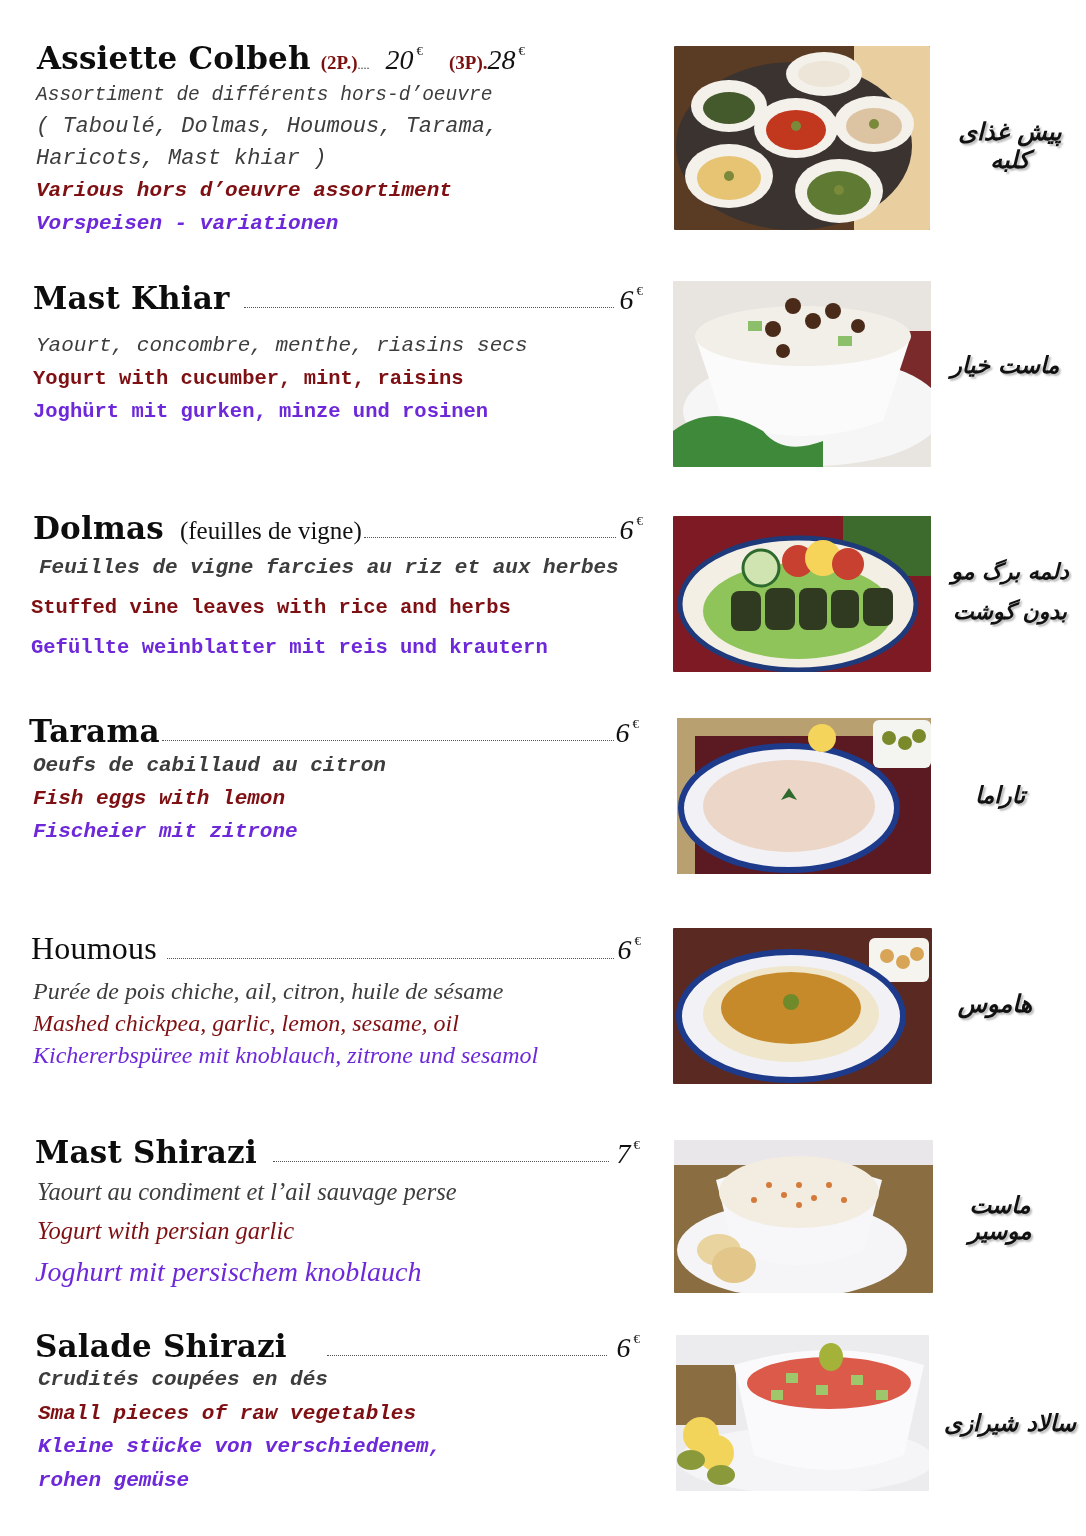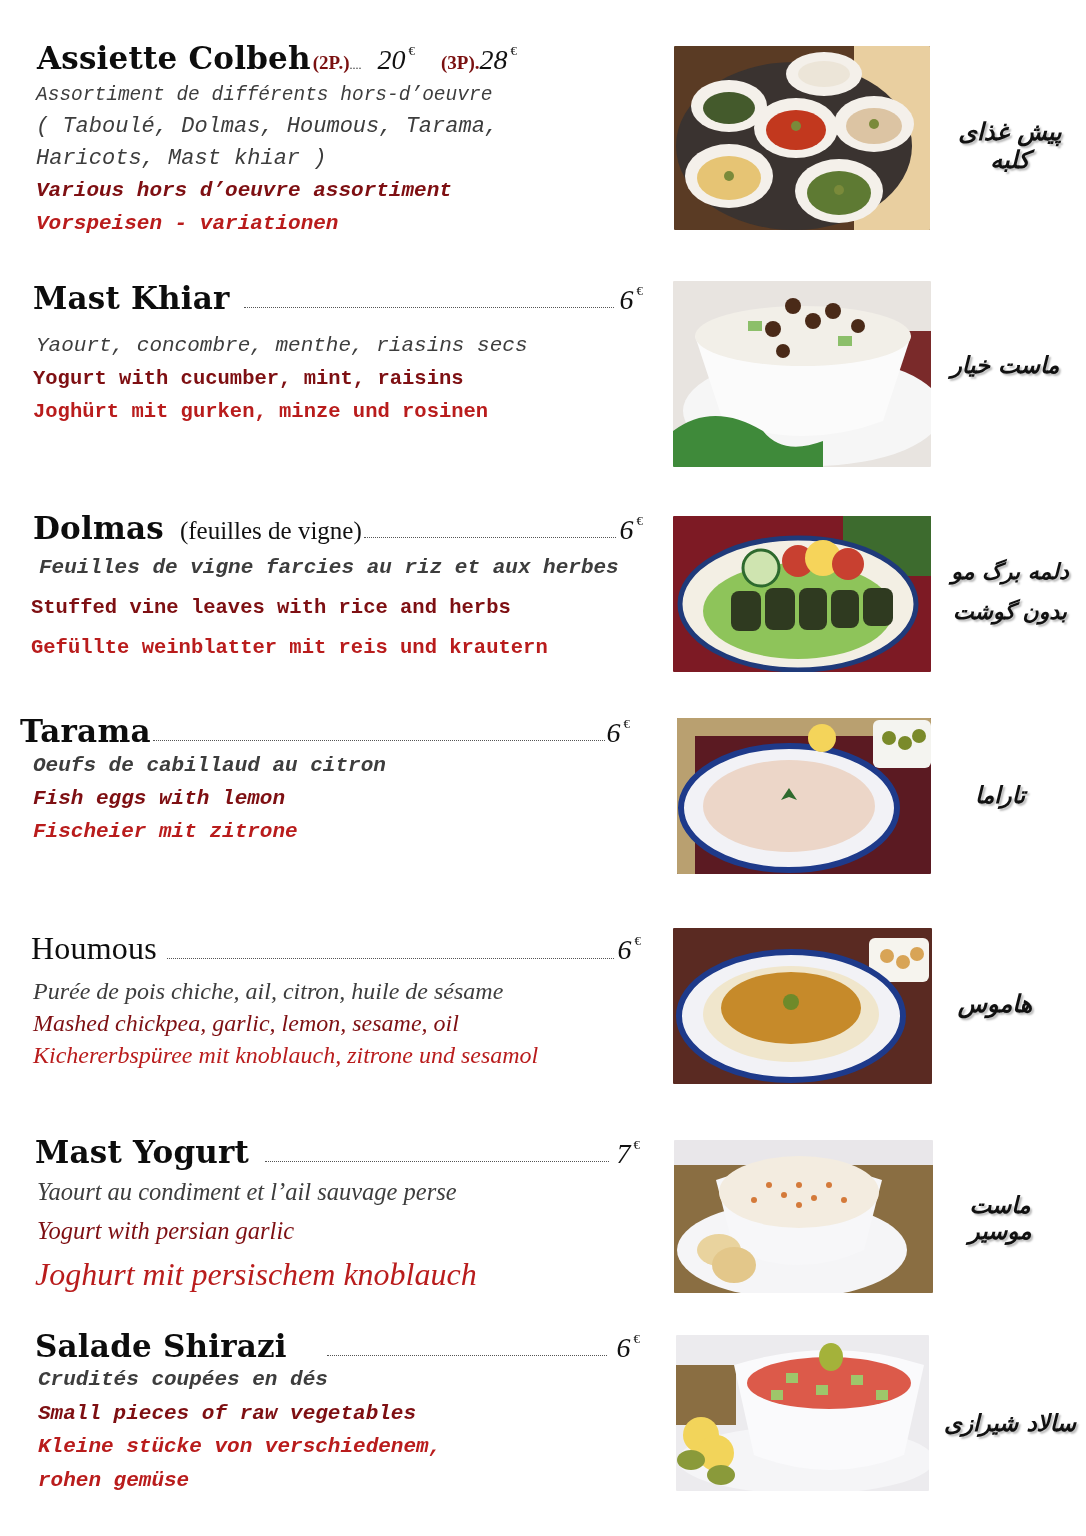--- a/index.html
+++ b/index.html
@@ -10,35 +10,35 @@
   .name { color:#0d0d0d; font-family:"DejaVu Serif",serif; font-weight:bold; letter-spacing:0.2px; }
   .name.light { font-family:"Liberation Serif",serif; font-weight:normal; }
   .sub { font-family:"Liberation Serif",serif; font-weight:normal; color:#111; font-size:25px; }
   .portion { color:#7a1010; font-family:"Liberation Serif",serif; font-weight:bold; font-size:19px; }
   .dots { border-bottom:1.5px dotted #555; height:0; align-self:flex-end; margin-bottom:8px; }
   .price { font-family:"Liberation Serif",serif; font-style:italic; font-size:28px; color:#111; }
   .price sup { font-size:13px; font-style:normal; vertical-align:14px; margin-left:3px; }
   .line { position:absolute; white-space:nowrap; font-family:Liberation Mono, monospace; }
   .fr { color:#3d3d3d; font-style:italic; }
   .en { color:#7e0f12; }
-  .de { color:#b91c1c; }
+  .de { color:#6d28d9; }
   .it { font-style:italic; }
   .bold { font-weight:bold; }
   .lib { font-family:"Liberation Serif",serif; }
   .photo { position:absolute; border-radius:1px; overflow:hidden; }
   .fa { position:absolute; font-family:"DejaVu Sans",sans-serif; font-weight:bold; color:#111;
         direction:rtl; text-align:center; text-shadow:2px 2px 2px #bbb; font-style:italic; }
 </style>
 </head>
 <body>
 
 <section class="item">
   <div class="title-row" style="left:37px; top:40px;">
     <span class="name" style="font-size:31px;">Assiette Colbeh</span>
-    <span class="portion" style="margin-left:2px;">(2P.)</span>
+    <span class="portion" style="margin-left:10px;">(2P.)</span>
     <span class="lib" style="font-size:12px;color:#333;">....</span>
     <span class="price" style="margin-left:16px;"><span>20</span><sup>€</sup></span>
     <span class="portion" style="margin-left:26px;">(3P).</span>
     <span class="price"><span>28</span><sup>€</sup></span>
   </div>
   <div class="line fr" style="left:36px; top:84px; font-size:19.5px;">Assortiment de différents hors-d’oeuvre</div>
   <div class="line fr" style="left:36px; top:114px; font-size:22px;">( Taboulé, Dolmas, Houmous, Tarama,</div>
   <div class="line fr" style="left:36px; top:146px; font-size:22px;">Haricots, Mast khiar )</div>
   <div class="line en it bold" style="left:36px; top:179px; font-size:21px;">Various hors d’oeuvre assortiment</div>
   <div class="line de it bold" style="left:36px; top:212px; font-size:21px;">Vorspeisen - variationen</div>
@@ -128,21 +128,21 @@
       <rect x="190" y="72" width="30" height="38" rx="8" fill="#2f3a20"></rect>
     </svg>
   </div>
   <div class="fa" style="left:940px; top:552px; width:140px; font-size:22px; line-height:40px;">
     <div>دلمه برگ مو</div>
     <div>بدون گوشت</div>
   </div>
 </section>
 
 <section class="item">
-  <div class="title-row" style="left:20px; top:713px; width:610px;">
+  <div class="title-row" style="left:29px; top:713px; width:610px;">
     <span class="name" style="font-size:31px;">Tarama</span>
     <span class="dots" style="flex:1; margin-left:2px; margin-right:2px;"></span>
     <span class="price"><span>6</span><sup>€</sup></span>
   </div>
   <div class="line fr bold" style="left:33px; top:754px; font-size:21px;">Oeufs de cabillaud au citron</div>
   <div class="line en it bold" style="left:33px; top:787px; font-size:21px;">Fish eggs with lemon</div>
   <div class="line de it bold" style="left:33px; top:820px; font-size:21px;">Fischeier mit zitrone</div>
 
   <div class="photo" style="left:677px; top:718px; width:254px; height:156px;">
     <svg width="254" height="156" viewBox="0 0 254 156">
@@ -183,27 +183,27 @@
       <ellipse cx="118" cy="86" rx="88" ry="48" fill="#f0e6cc"></ellipse>
       <ellipse cx="118" cy="80" rx="70" ry="36" fill="#c68a2a"></ellipse>
       <circle cx="118" cy="74" r="8" fill="#6e8a2a"></circle>
     </svg>
   </div>
   <div class="fa" style="left:940px; top:990px; width:110px; font-size:24px;">هاموس</div>
 </section>
 
 <section class="item">
   <div class="title-row" style="left:35px; top:1134px; width:605px;">
-    <span class="name" style="font-size:31px;">Mast Yogurt</span>
+    <span class="name" style="font-size:31px;">Mast Shirazi</span>
     <span class="dots" style="flex:1; margin-left:16px; margin-right:8px;"></span>
     <span class="price"><span>7</span><sup>€</sup></span>
   </div>
   <div class="line fr lib" style="left:37px; top:1178px; font-size:24.5px;">Yaourt au condiment et l’ail sauvage perse</div>
   <div class="line en lib it" style="left:37px; top:1217px; font-size:24.5px;">Yogurt with persian garlic</div>
-  <div class="line de lib it" style="left:35px; top:1256px; font-size:32px;text-align:right;">Joghurt mit persischem knoblauch</div>
+  <div class="line de lib it" style="left:35px; top:1256px; font-size:28px;text-align:right;">Joghurt mit persischem knoblauch</div>
 
   <div class="photo" style="left:674px; top:1140px; width:259px; height:153px;">
     <svg width="259" height="153" viewBox="0 0 259 153">
       <rect width="259" height="153" fill="#e9e7ea"></rect>
       <rect x="0" y="25" width="259" height="128" fill="#8a6e42"></rect>
       <ellipse cx="118" cy="110" rx="115" ry="48" fill="#f5f5f7"></ellipse>
       <path d="M42 40 Q125 10 208 40 L190 110 Q125 140 60 110 Z" fill="#f7f7f9"></path>
       <ellipse cx="125" cy="52" rx="80" ry="36" fill="#f3ece0"></ellipse>
       <g fill="#d47a3a">
           <circle cx="125" cy="45" r="3"></circle>

